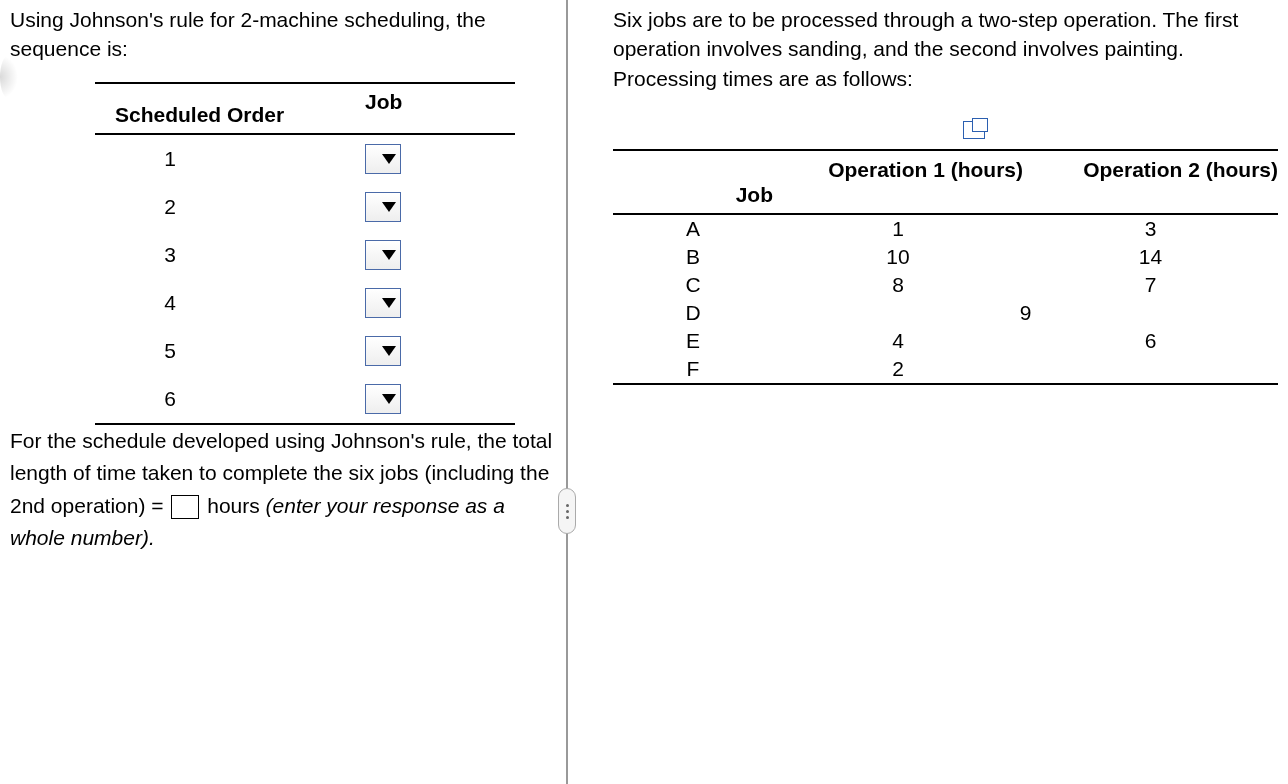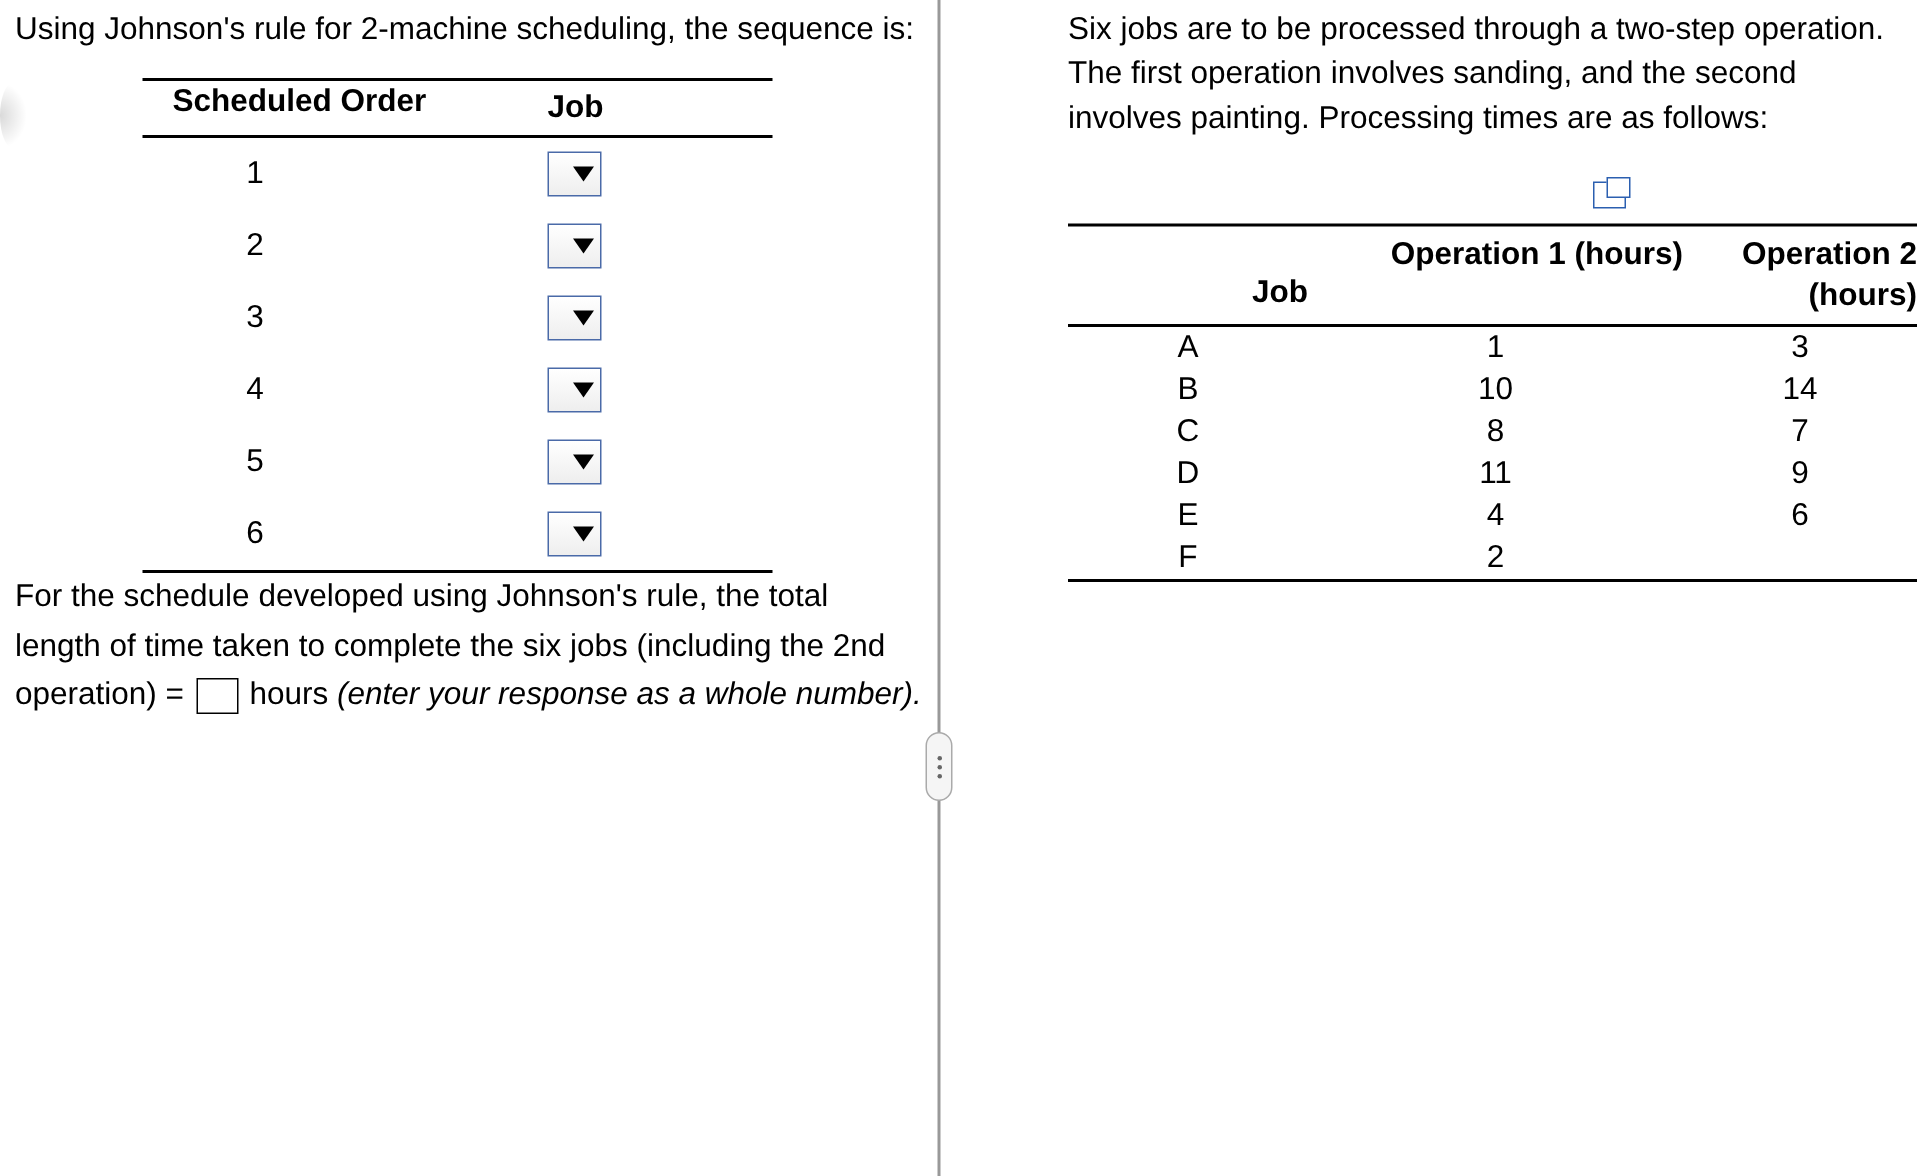--- a/index.html
+++ b/index.html
@@ -12,21 +12,21 @@
       background: #fff;
       width: 1288px;
       height: 784px;
       position: relative;
     }
     .container {
       display: flex;
       height: 100%;
     }
     .left-pane {
-      width: 625px;
+      width: 566px;
       padding: 5px 10px 10px 10px;
       position: relative;
     }
     .divider {
       width: 2px;
       background: #999;
       height: 100%;
       position: relative;
     }
     .divider-handle {
@@ -46,21 +46,20 @@
     }
     .divider-handle .dot {
       width: 3px;
       height: 3px;
       background: #666;
       border-radius: 50%;
     }
     .right-pane {
       flex: 1;
       padding: 5px 10px 10px 45px;
-      margin-left: 40px;
     }
     .intro-left {
       line-height: 1.4;
       margin-bottom: 18px;
     }
     .intro-right {
       line-height: 1.4;
       margin-bottom: 28px;
     }
     .sched-table {
@@ -68,21 +67,21 @@
       width: 420px;
     }
     .sched-table .thead {
       display: flex;
       border-top: 2px solid #000;
       border-bottom: 2px solid #000;
     }
     .sched-table .col-order {
       width: 270px;
       font-weight: bold;
-      padding: 2px 0 6px 20px;
+      padding: 19px 0 6px 20px;
     }
     .sched-table .col-job {
       width: 150px;
       font-weight: bold;
       padding: 6px 0;
     }
     .sched-table .trow {
       display: flex;
       align-items: center;
       height: 48px;
@@ -281,21 +280,20 @@
         <div class="td op1">10</div>
         <div class="td op2">14</div>
       </div>
       <div class="trow">
         <div class="td job">C</div>
         <div class="td op1">8</div>
         <div class="td op2">7</div>
       </div>
       <div class="trow">
         <div class="td job">D</div>
-        <div class="td op1">11</div>
         <div class="td op2">9</div>
       </div>
       <div class="trow">
         <div class="td job">E</div>
         <div class="td op1">4</div>
         <div class="td op2">6</div>
       </div>
       <div class="trow">
         <div class="td job">F</div>
         <div class="td op1">2</div>

